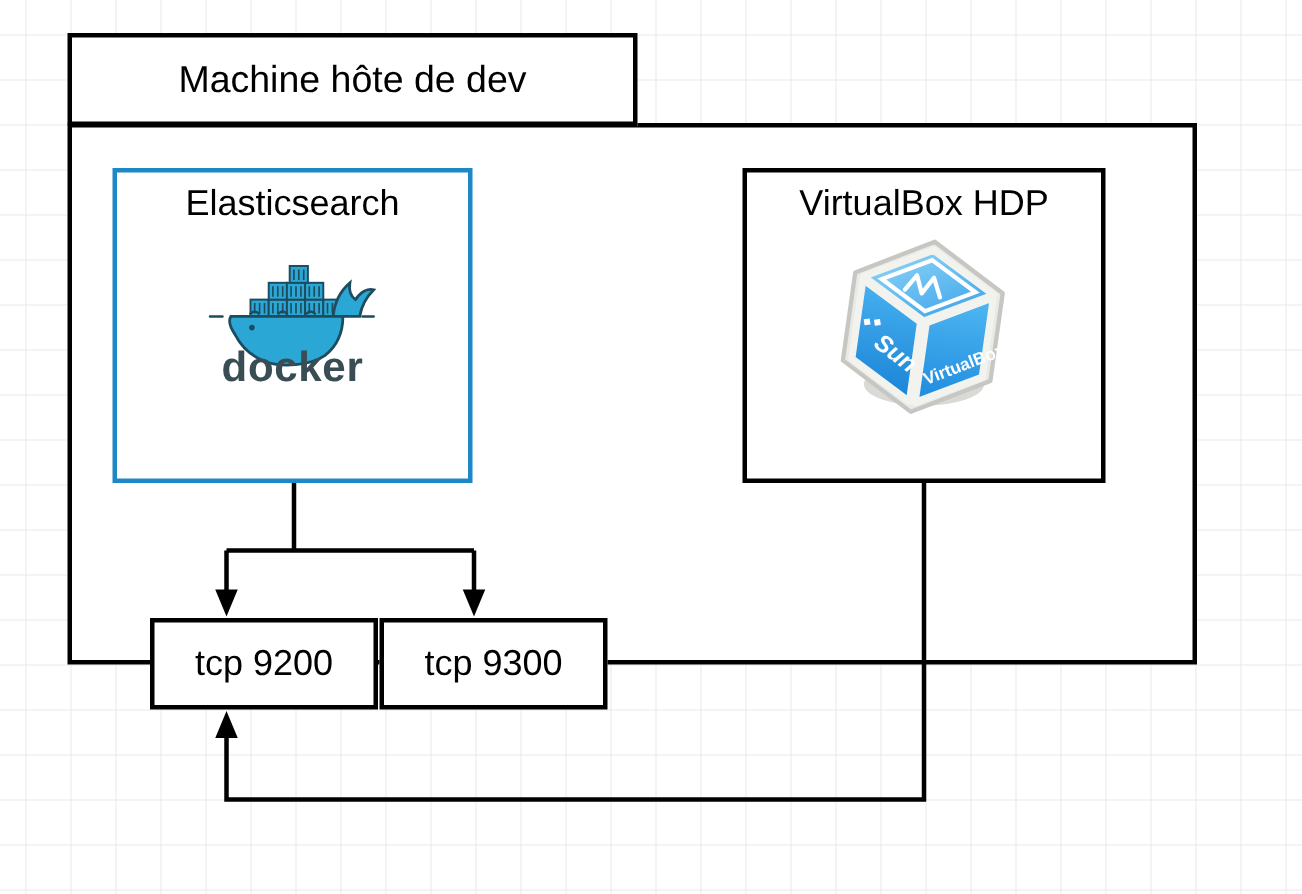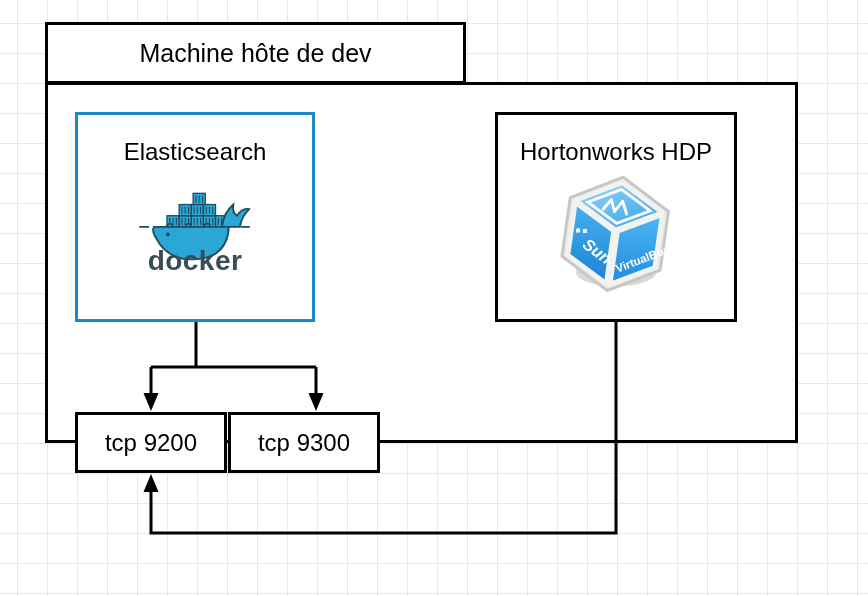--- a/index.html
+++ b/index.html
@@ -24,50 +24,51 @@
     background-position:17px 23px;
     overflow:hidden;
   }
   .box{
     position:absolute;
     box-sizing:border-box;
     background:#fff;
     border:3px solid var(--stroke);
   }
   .title-box{
-    left:45px;top:22px;width:421px;height:62px;
+    left:45px;top:22px;width:380px;height:62px;
     display:flex;align-items:center;justify-content:center;
     font-size:25px;color:#000;
     z-index:2;
   }
   .outer-box{
     left:45px;top:82px;width:753px;height:361px;
     z-index:1;
   }
   .es-box{
     left:75px;top:112px;width:240px;height:210px;
     border:3px solid var(--elasticsearch-border);
     display:flex;flex-direction:column;align-items:center;
     z-index:3;
   }
   .hdp-box{
     left:495px;top:112px;width:242px;height:210px;
     display:flex;flex-direction:column;align-items:center;
     z-index:3;
   }
   .node-title{
-    margin-top:24px;
+    margin-top:8px;
     font-size:24px;color:#000;
     line-height:1.1;
   }
   .port-box{
     width:152px;height:61px;top:412px;
     display:flex;align-items:center;justify-content:center;
     font-size:24px;color:#000;
     z-index:4;
+    margin-left:25px;
   }
   .port-9200{left:75px;}
   .port-9300{left:228px;}
   .connectors{
     position:absolute;left:0;top:0;width:868px;height:596px;
     z-index:5;pointer-events:none;
   }
   .edge{stroke:var(--stroke);stroke-width:3;fill:none;}
   .arrowhead{fill:var(--stroke);stroke:none;}
   .docker-logo{margin-top:14px;}
@@ -119,21 +120,21 @@
         <path class="docker-fill" d="M89,51 C90,41 94,33 101,27 C100,33 102,37 105,39 C109,33 114,31 118,32 C112,38 109,45 108,51 Z"></path>
         <path class="docker-fill" d="M16,51 L96,51 C96,62 92,72 83,79 C73,86 52,88 40,83 C30,79 23,72 19,64 C15,58 14,54 16,51 Z"></path>
         <circle class="docker-eye" cx="31" cy="59" r="2"></circle>
         <path class="docker-line" d="M1,51 h9 M110,51 h8 M30,49 q3,-3 6,0 M50,49 q3,-3 6,0 M70,49 q3,-3 6,0"></path>
       </g>
       <text class="docker-word" x="60" y="97" text-anchor="middle">docker</text>
     </svg>
   </div>
 
   <div class="box hdp-box">
-    <div class="node-title">Hortonworks HDP</div>
+    <div class="node-title">VirtualBox HDP</div>
     <svg class="vbox-logo" width="126" height="126" viewBox="0 0 132 132">
       <defs>
         <linearGradient id="gradT" x1="0" y1="0" x2="1" y2="1">
           <stop offset="0" stop-color="#9ddcfa"></stop>
           <stop offset="1" stop-color="#2e9ce8"></stop>
         </linearGradient>
         <linearGradient id="gradL" x1="0" y1="0" x2="0" y2="1">
           <stop offset="0" stop-color="#47b1f0"></stop>
           <stop offset="1" stop-color="#1a83d6"></stop>
         </linearGradient>

